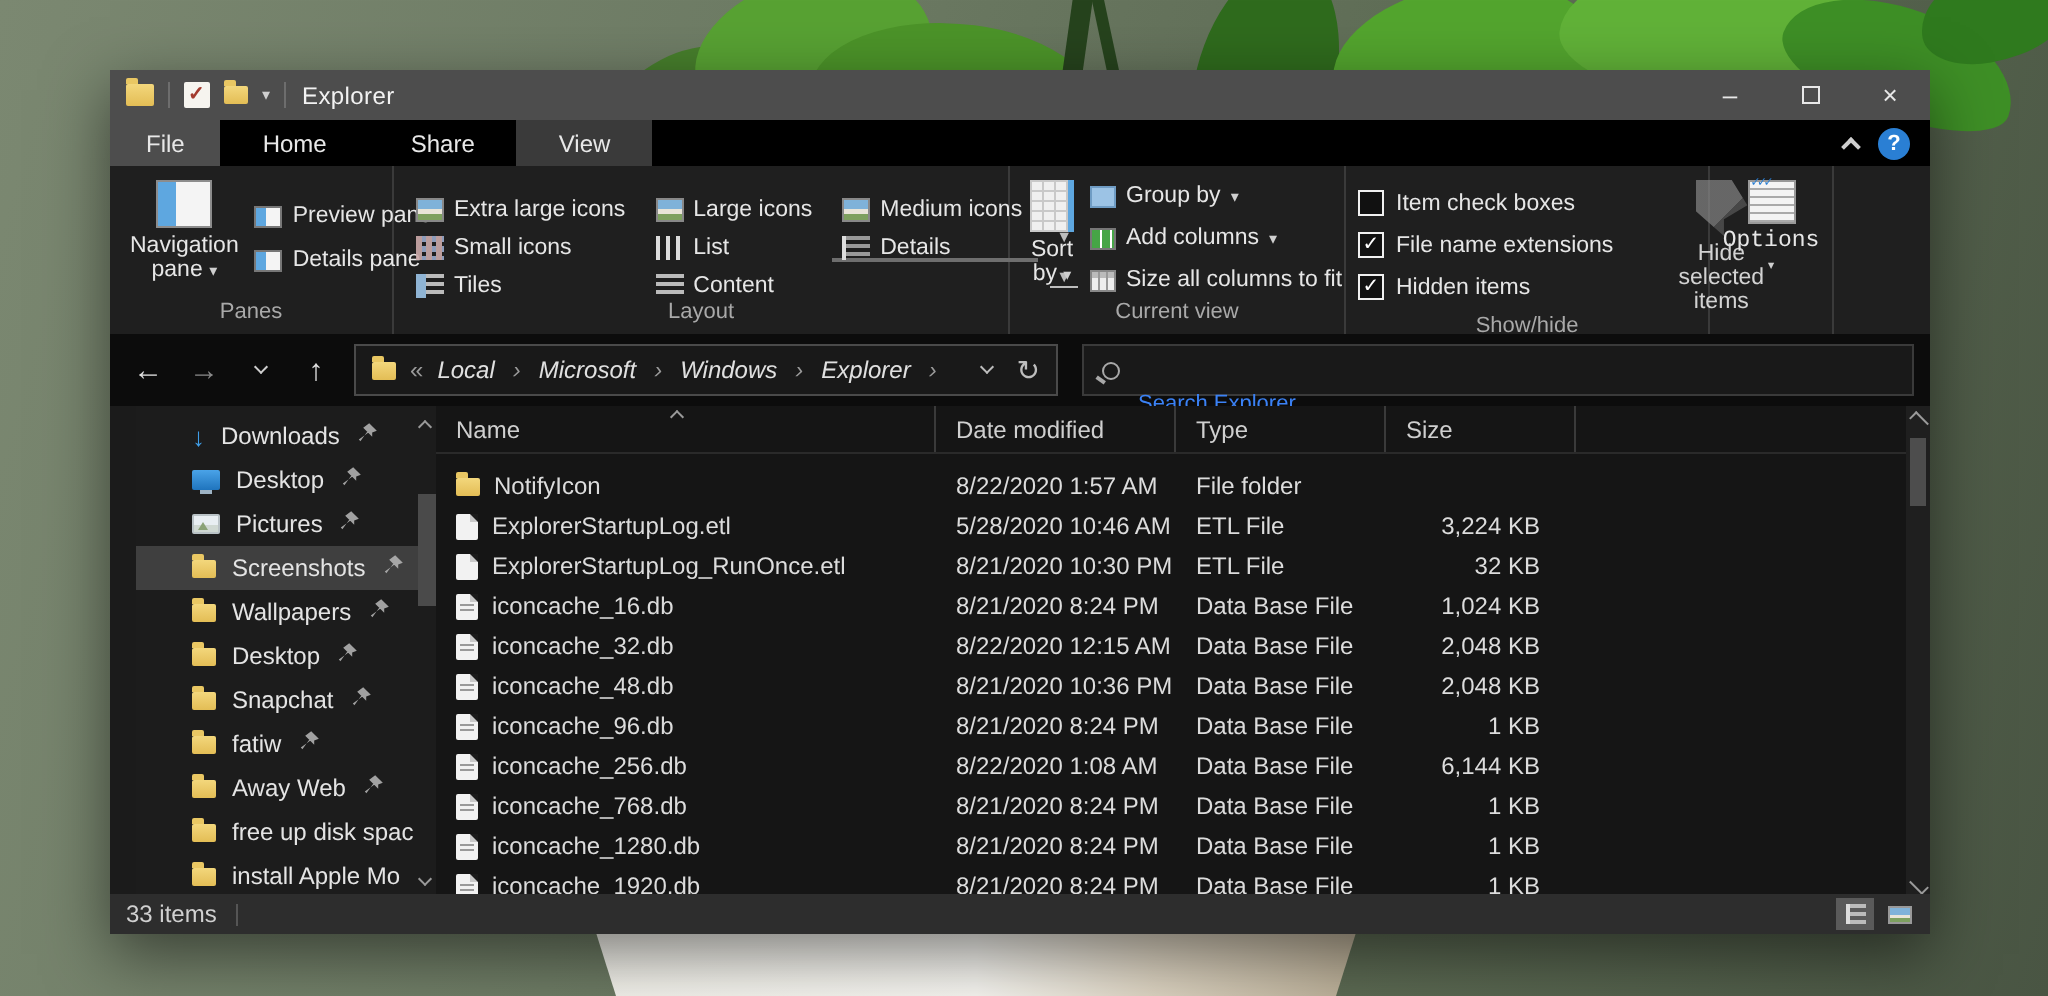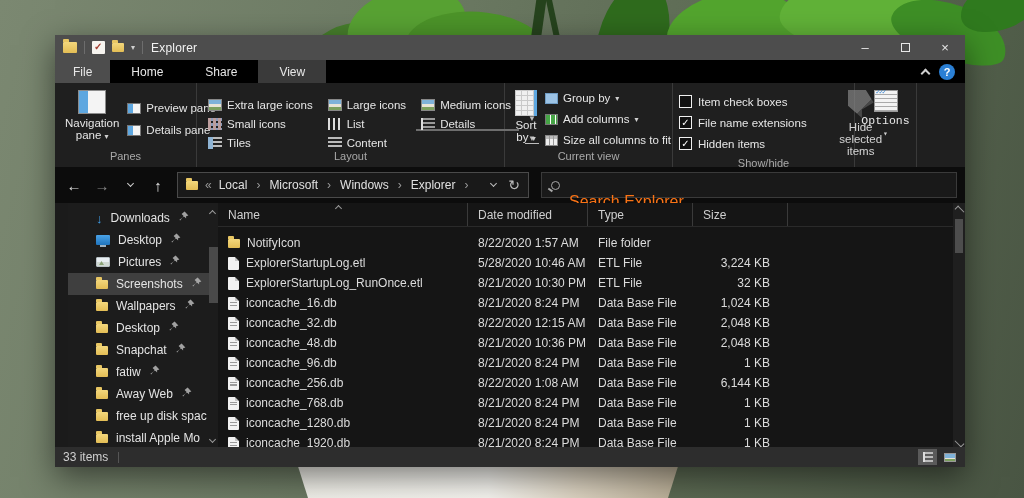--- a/index.html
+++ b/index.html
@@ -99,21 +99,21 @@
   
   .navbar { height:36px; background:#0c0c0c; display:flex; align-items:center; padding:0 8px 0 6px; gap:2px; flex:0 0 auto; }
   .nav-btn { width:26px; height:26px; display:flex; align-items:center; justify-content:center; color:#e0e0e0; font-size:15px; }
   .nav-btn.dim { color:#8a8a8a; }
   .addr { width:352px; height:26px; background:#191919; border:1px solid #4a4a4a; display:flex; align-items:center; padding:0 8px; gap:7px; color:#e0e0e0; font-size:12px; margin:0 4px; }
   .crumb-sep { color:#9a9a9a; font-size:12px; }
   .addr-right { margin-left:auto; display:flex; align-items:center; gap:12px; color:#bdbdbd; }
   .search { flex:1; height:26px; background:#191919; border:1px solid #3a3a3a; display:flex; align-items:center; padding:0 9px; gap:9px; margin-left:6px; }
   .mag { width:9px; height:9px; border:1.5px solid #a8a8a8; border-radius:50%; position:relative; }
   .mag::after { content:""; position:absolute; left:-4px; top:7px; width:5px; height:1.5px; background:#a8a8a8; transform:rotate(35deg); }
-  .search-ph { color:#f97316; font-size:16px;margin-top:33px; }
+  .search-ph { color:#3b82f6; font-size:11px;margin-top:33px; }
 
   
   .content { flex:1; display:flex; min-height:0;margin-left:13px; }
   .sidebar { width:150px; background:#1c1c1c; position:relative; padding-top:4px; overflow:hidden; }
   .side-item { height:22px; display:flex; align-items:center; gap:8px; padding:0 10px 0 28px; color:#e4e4e4; font-size:12px; white-space:nowrap; }
   .side-item.selected { background:#3f3f3f; }
   .side-label { overflow:hidden; text-overflow:clip; }
   .side-scroll-up { position:absolute; right:3px; top:5px; }
   .side-scroll-dn { position:absolute; right:3px; bottom:5px; }
   .side-thumb { position:absolute; right:0; top:44px; width:9px; height:56px; background:#4a4a4a; }
@@ -342,21 +342,21 @@
     <div class="navbar">
       <span class="nav-btn">←</span>
       <span class="nav-btn dim">→</span>
       <span class="nav-btn">
           <span class="chev down sm"></span>
         </span>
       <span class="nav-btn">↑</span>
       <div class="addr">
         <span class="ic ic-folder sm"></span>
         <span class="crumb-sep">«</span>
-        <span id="crumbs" style="display:flex;align-items:center;gap:9px;">
+        <span id="crumbs" style="display:flex;align-items:center;gap:9px;font-style:italic;">
             <span class="crumb">Local</span>
             <span class="crumb-sep">›</span>
             <span class="crumb">Microsoft</span>
             <span class="crumb-sep">›</span>
             <span class="crumb">Windows</span>
             <span class="crumb-sep">›</span>
             <span class="crumb">Explorer</span>
             <span class="crumb-sep">›</span>
           </span>
         <span class="addr-right">

